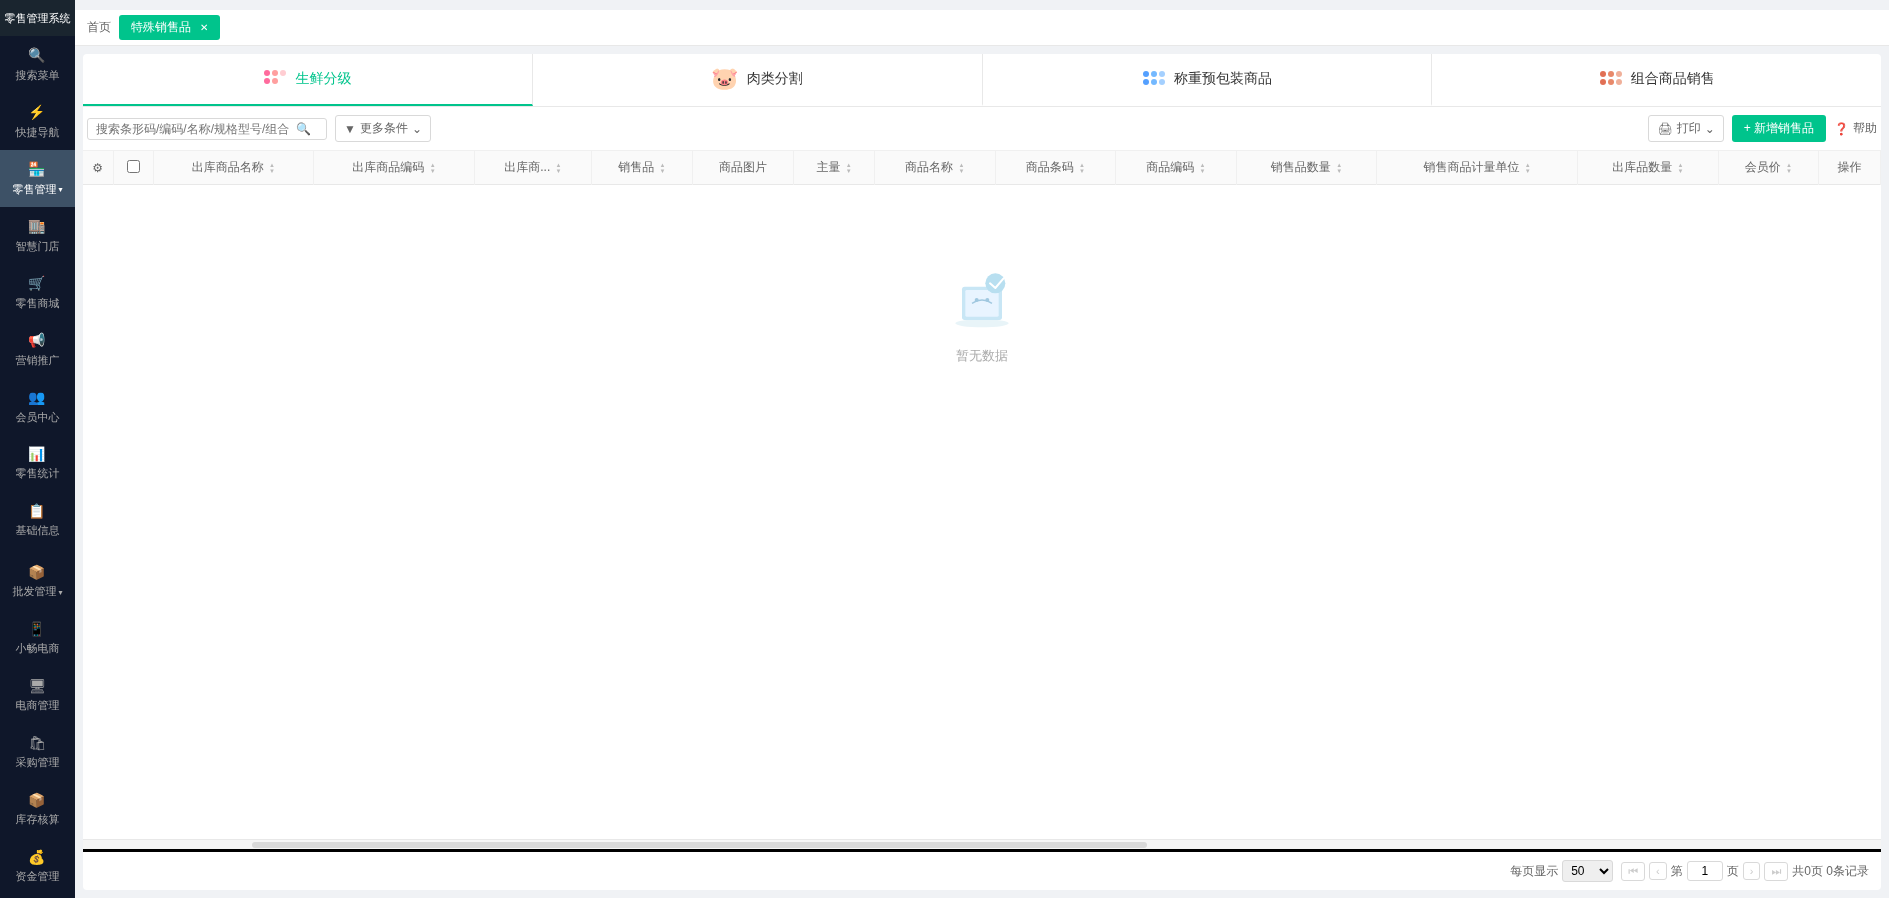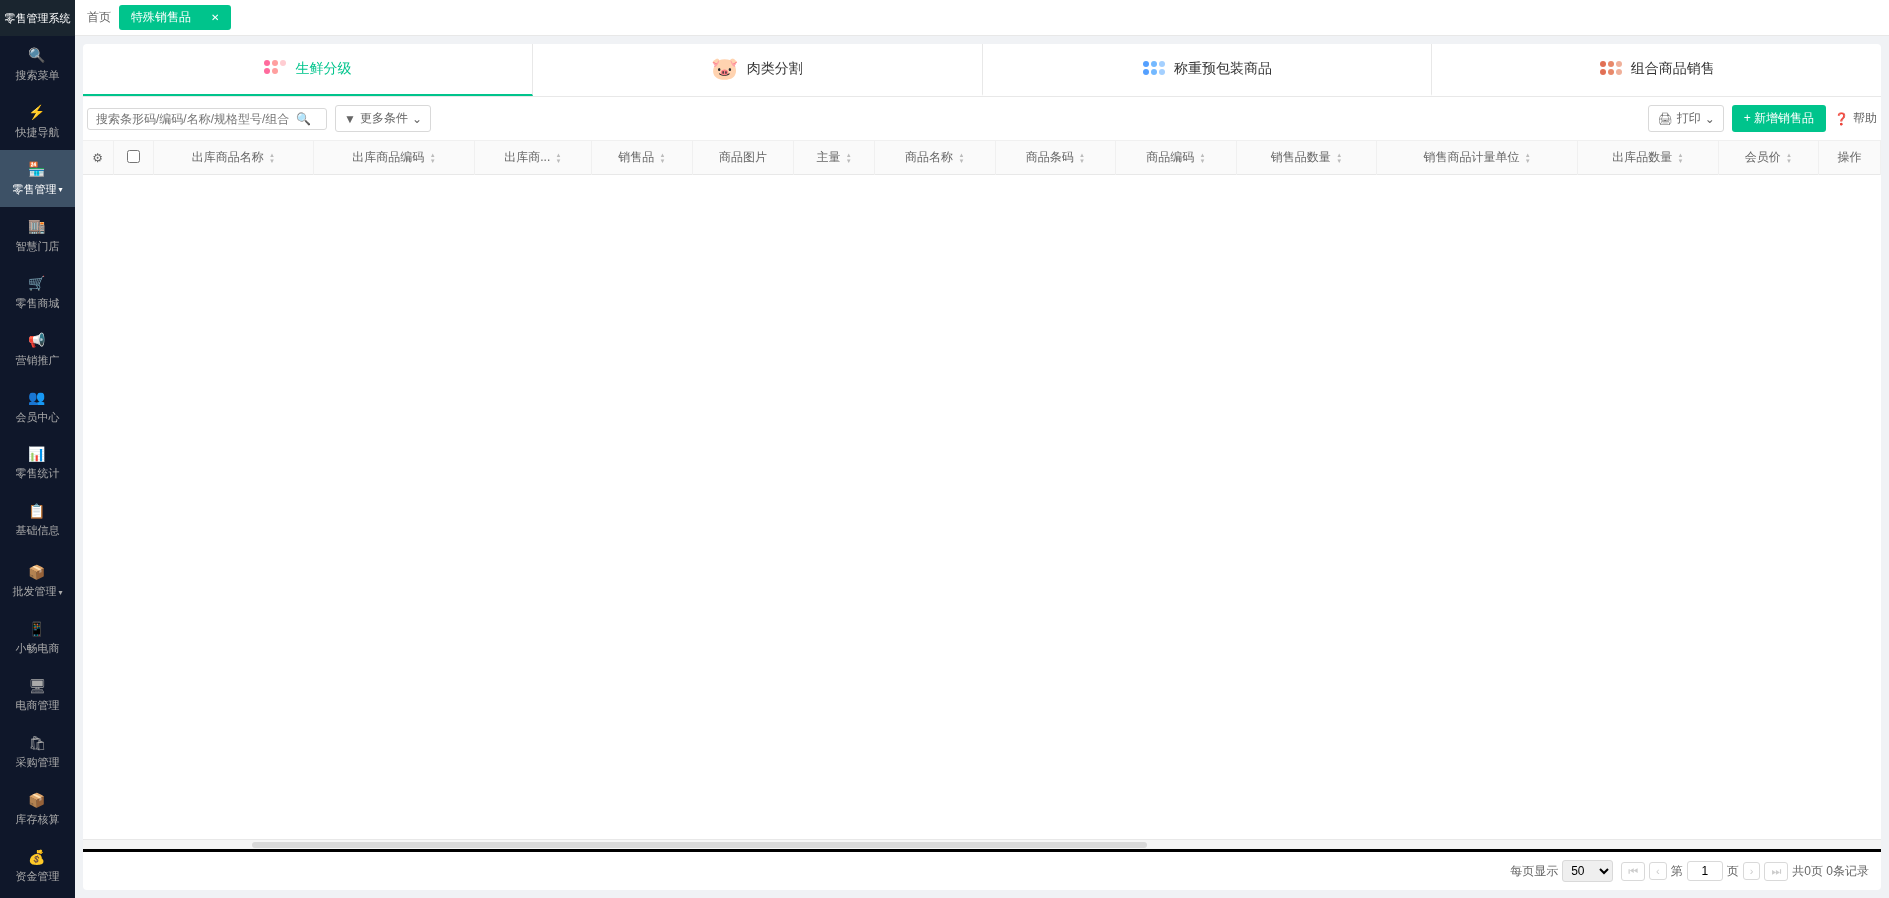--- a/index.html
+++ b/index.html
@@ -59,35 +59,36 @@
     
     .topbar {
       background: #fff;
       border-bottom: 1px solid #e8e8e8;
       padding: 0 12px;
       height: 36px;
       display: flex;
       align-items: center;
       gap: 8px;
       flex-shrink: 0;
+      margin-top: 10px;
     }
     .breadcrumb-home {
       color: #666;
       font-size: 12px;
       cursor: pointer;
     }
     .tab-active {
       background: #00c48c;
       color: #fff;
       padding: 4px 12px;
       border-radius: 3px;
       font-size: 12px;
       display: flex;
       align-items: center;
-      gap: 20px;
+      gap: 9px;
       cursor: pointer;
     }
     .tab-close { font-size: 10px; cursor: pointer; }
 
     
     .page-body {
       flex: 1;
       background: #fff;
       margin: 8px;
       border-radius: 4px;
@@ -582,20 +583,33 @@
             </th>
             <th>
               <span>操作</span>
             </th>
           </tr>
         </thead>
         <tbody>
         </tbody>
       </table>
 
+      <div class="empty-state">
+        <svg class="empty-icon" viewBox="0 0 120 100" fill="none" xmlns="http://www.w3.org/2000/svg">
+          <ellipse cx="60" cy="85" rx="40" ry="6" fill="#e8f4f8"></ellipse>
+          <rect x="30" y="30" width="60" height="50" rx="4" fill="#c8e6f5"></rect>
+          <rect x="35" y="35" width="50" height="40" rx="2" fill="#e8f4ff"></rect>
+          <circle cx="80" cy="25" r="15" fill="#b8dff0"></circle>
+          <path d="M72 25 L80 32 L92 18" stroke="#fff" stroke-width="3" stroke-linecap="round" stroke-linejoin="round"></path>
+          <path d="M45 55 Q60 45 75 55" stroke="#a0c8e0" stroke-width="2" fill="none"></path>
+          <circle cx="52" cy="50" r="3" fill="#a0c8e0"></circle>
+          <circle cx="68" cy="50" r="3" fill="#a0c8e0"></circle>
+        </svg>
+        <span>暂无数据</span>
+      </div>
     </div>
 
     <div class="scrollbar-area">
       <div class="scrollbar-thumb"></div>
     </div>
 
     <div class="pagination">
       <div class="pagination-size">
         <span>每页显示</span>
         <select>

